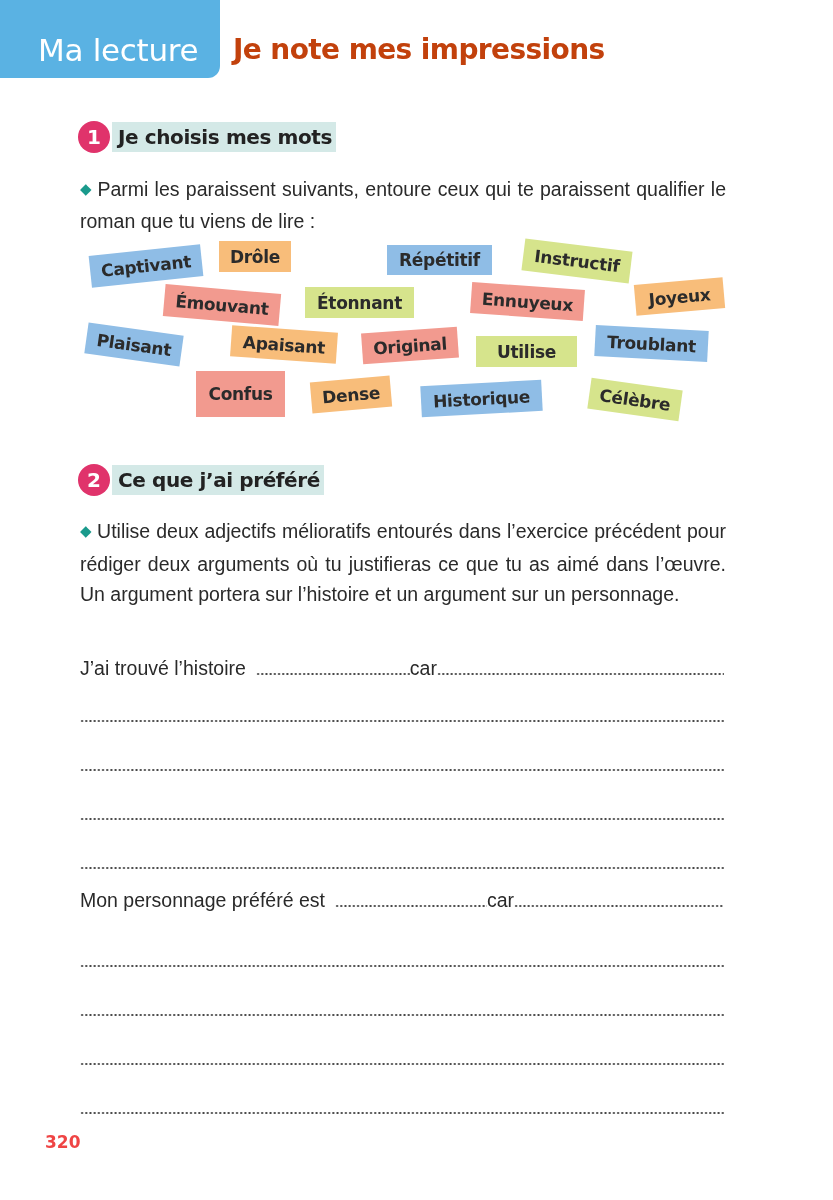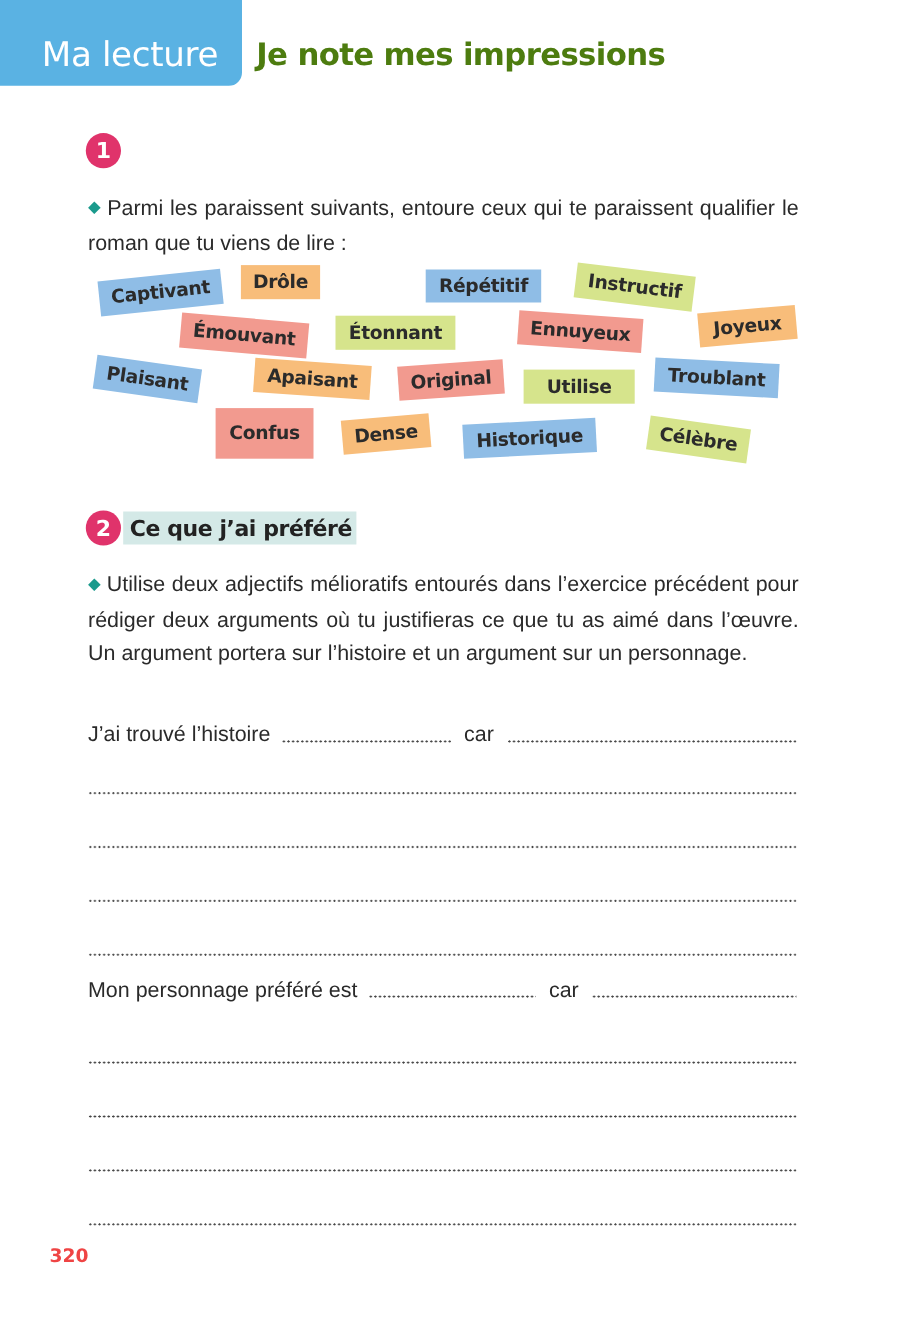--- a/index.html
+++ b/index.html
@@ -34,21 +34,21 @@
       letter-spacing: -0.3px;
       white-space: nowrap;
     }
     .page-title {
       position: absolute;
       left: 233px;
       top: 33px;
       font-family: "DejaVu Sans", sans-serif;
       font-weight: bold;
       font-size: 28px;
-      color: #4d7c0f;
+      color: #c2410c;
       letter-spacing: -0.6px;
       white-space: nowrap;
     }
 
     .section-heading {
       position: absolute;
       left: 78px;
       display: flex;
       align-items: center;
       height: 34px;
@@ -136,21 +136,21 @@
       color: #2a2a2a;
       white-space: nowrap;
     }
     .fill-row .dots {
       height: 2px;
       margin-bottom: 5px;
       background-image: radial-gradient(circle, #444 0.9px, transparent 1.1px);
       background-size: 4.2px 2px;
       background-repeat: repeat-x;
     }
-    .fill-row .gap { margin: 0 12px; }
+    .fill-row .gap { margin: 0 0; }
 
     .page-number {
       position: absolute;
       left: 45px;
       top: 1132px;
       font-family: "DejaVu Sans", sans-serif;
       font-weight: bold;
       font-size: 17px;
       color: #ef4444;
     }
@@ -158,20 +158,21 @@
 </head>
 <body>
 
 <div class="header-tab">
   <span class="header-tab-label">Ma lecture</span>
 </div>
 <div class="page-title">Je note mes impressions</div>
 
 <div class="section-heading" style="top:120px;">
   <span class="section-num">1</span>
+  <span class="section-title">Je choisis mes mots</span>
 </div>
 
 <div class="instruction" style="top:174px;">
   <span class="bullet">◆</span><span>Parmi les paraissent suivants, entoure ceux qui te paraissent qualifier le roman que tu viens de lire :</span>
 </div>
 
 <div>
   <div class="tag c-blue" style="left:90px;  top:250px; width:112px; height:32px; transform:rotate(-6deg);">Captivant</div>
   <div class="tag c-orange" style="left:219px; top:241px; width:72px;  height:31px;">Drôle</div>
   <div class="tag c-blue" style="left:387px; top:245px; width:105px; height:30px;">Répétitif</div>

